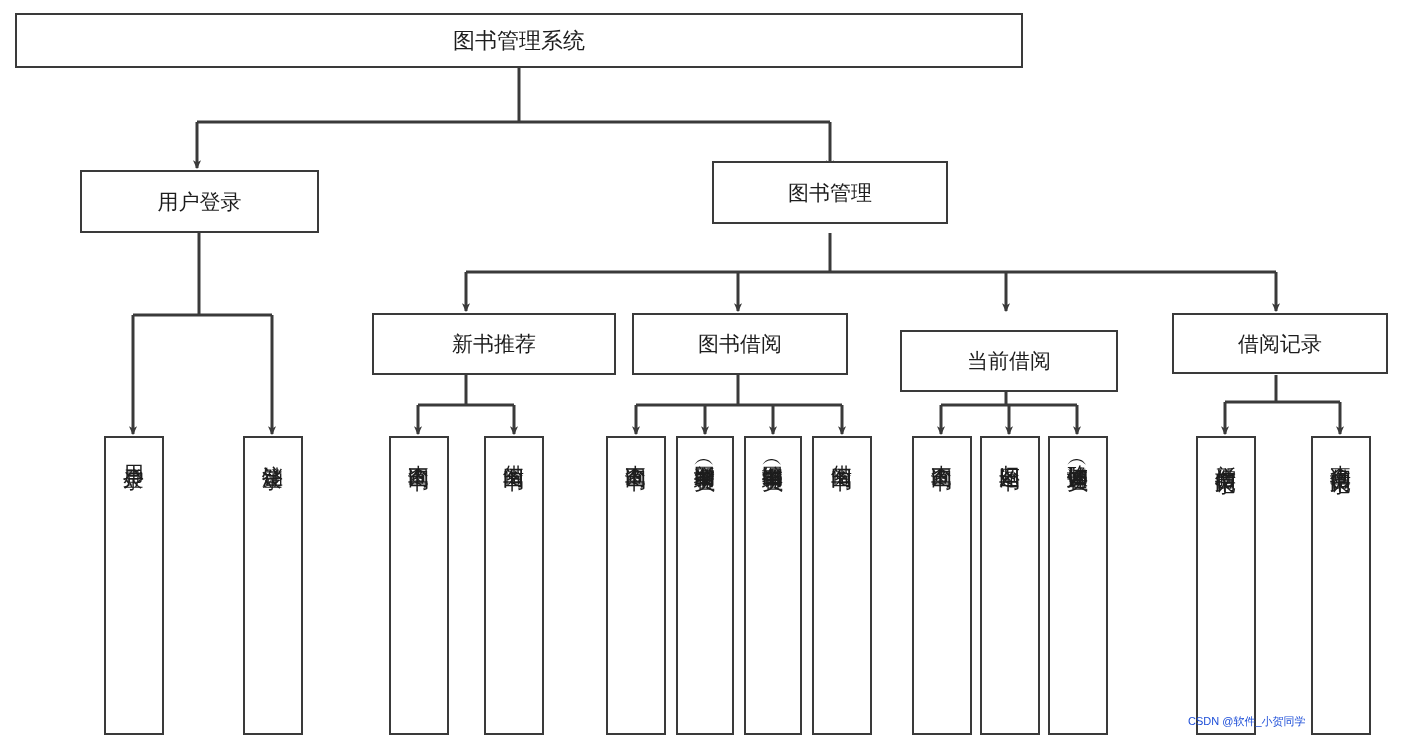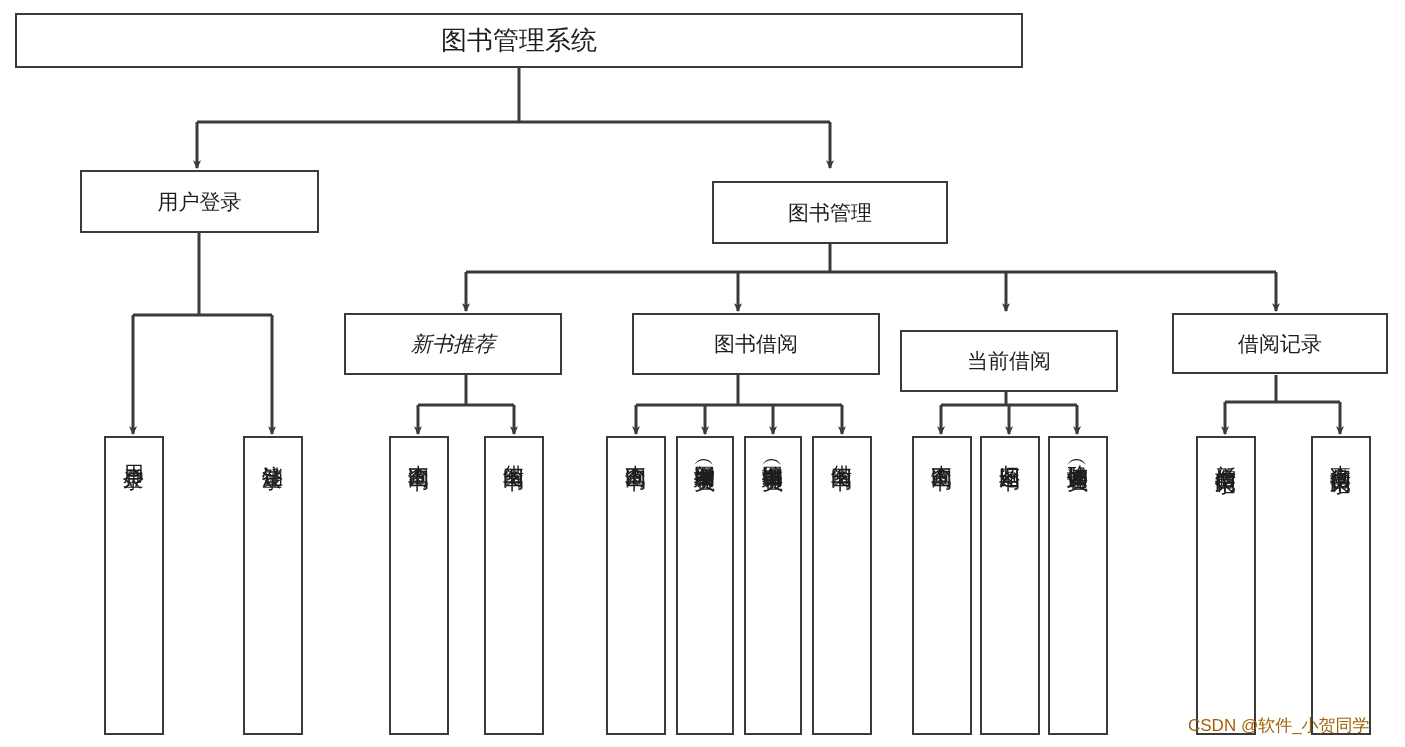--- a/index.html
+++ b/index.html
@@ -29,21 +29,21 @@
     box-sizing: border-box;
     background: #ffffff;
     border: 2px solid #3a3a3a;
     display: flex;
     align-items: center;
     justify-content: center;
     color: #1d1d1d;
     z-index: 2;
   }
   .node.root {
-    font-size: 26px;
+    font-size: 22px;
   }
   .node.level2 {
     font-size: 21px;
   }
   .node.level3 {
     font-size: 21px;
   }
   .node.leaf {
     font-size: 21px;
     align-items: flex-start;
@@ -56,22 +56,22 @@
     line-height: 1;
     white-space: nowrap;
   }
   .node.leaf.tall .vtext {
     letter-spacing: 1px;
   }
   .watermark {
     position: absolute;
     left: 1188px;
     top: 714px;
-    font-size: 17px;
-    color: #a16207;
+    font-size: 11px;
+    color: #1d4ed8;
     white-space: nowrap;
     z-index: 3;
   }
 </style>
 </head>
 <body>
 
 <div id="canvas">
 
   <svg id="edges" viewBox="0 0 1405 747" xmlns="http://www.w3.org/2000/svg">
@@ -124,28 +124,28 @@
     </g>
   </svg>
 
   <div class="node root" style="left:15px; top:13px; width:1008px; height:55px;">
     <span>图书管理系统</span>
   </div>
 
   <div class="node level2" style="left:80px; top:170px; width:239px; height:63px;">
     <span>用户登录</span>
   </div>
-  <div class="node level2" style="left:712px; top:181px; width:236px; height:63px;">
+  <div class="node level2" style="left:712px; top:161px; width:236px; height:63px;">
     <span>图书管理</span>
   </div>
 
-  <div class="node level3" style="left:344px; top:313px; width:218px; height:62px;font-style:italic;">
+  <div class="node level3" style="left:372px; top:313px; width:244px; height:62px;">
     <span>新书推荐</span>
   </div>
-  <div class="node level3" style="left:632px; top:313px; width:248px; height:62px;">
+  <div class="node level3" style="left:632px; top:313px; width:216px; height:62px;">
     <span>图书借阅</span>
   </div>
   <div class="node level3" style="left:900px; top:313px; width:218px; height:62px;margin-top:17px;">
     <span>当前借阅</span>
   </div>
   <div class="node level3" style="left:1172px; top:313px; width:216px; height:61px;">
     <span>借阅记录</span>
   </div>
 
   <div class="node leaf" style="left:104px; top:436px; width:60px; height:299px;">

